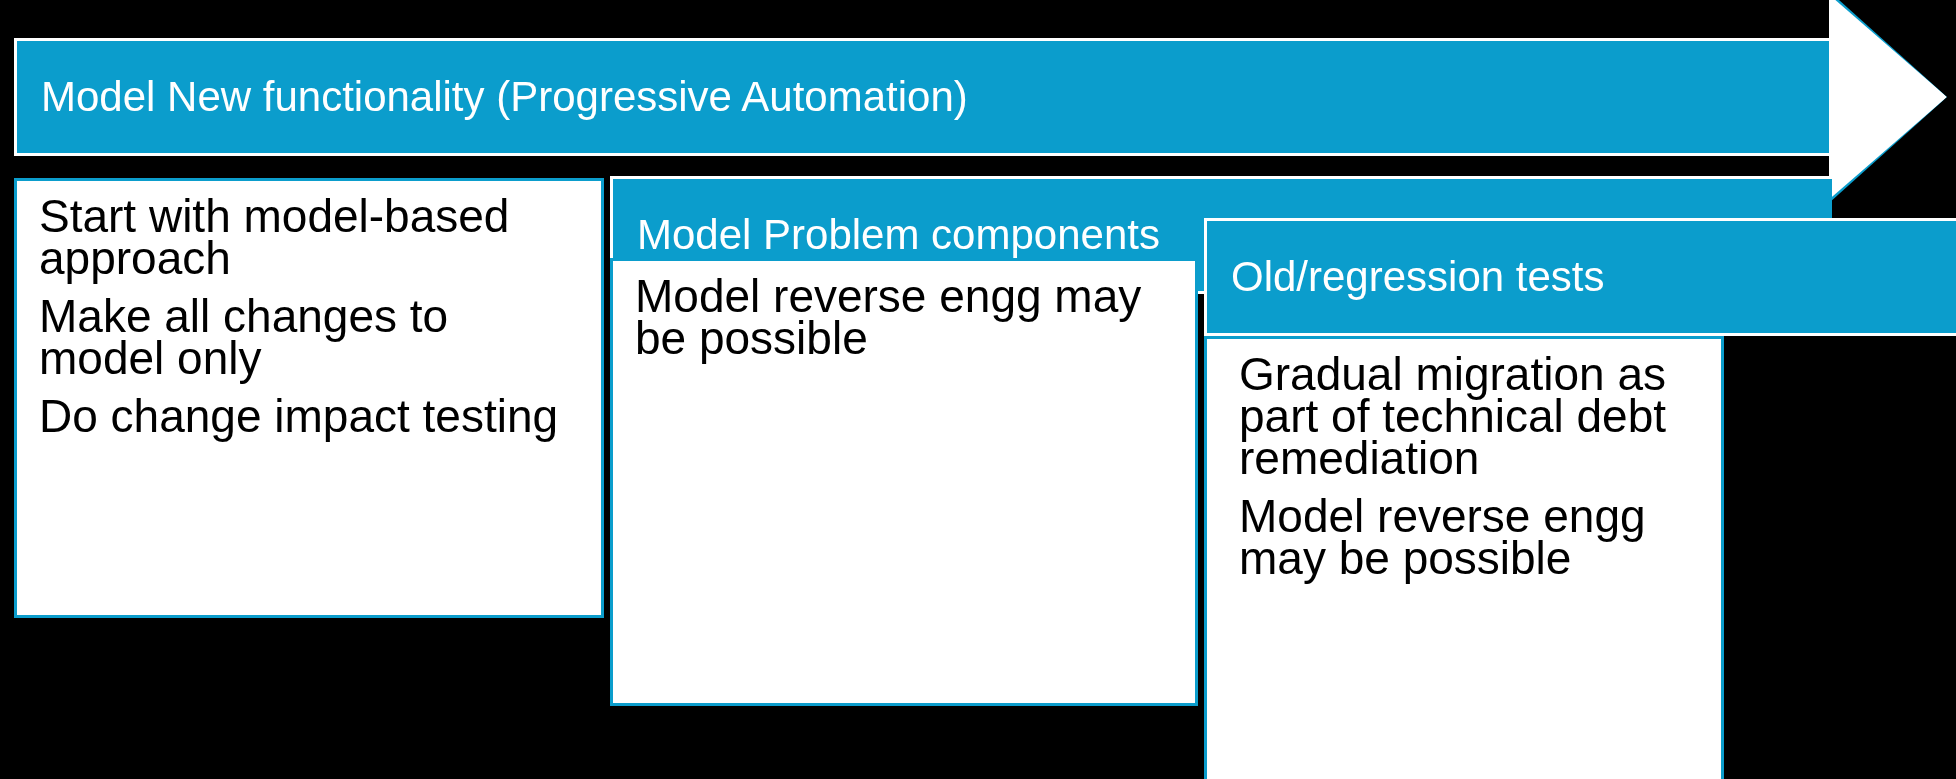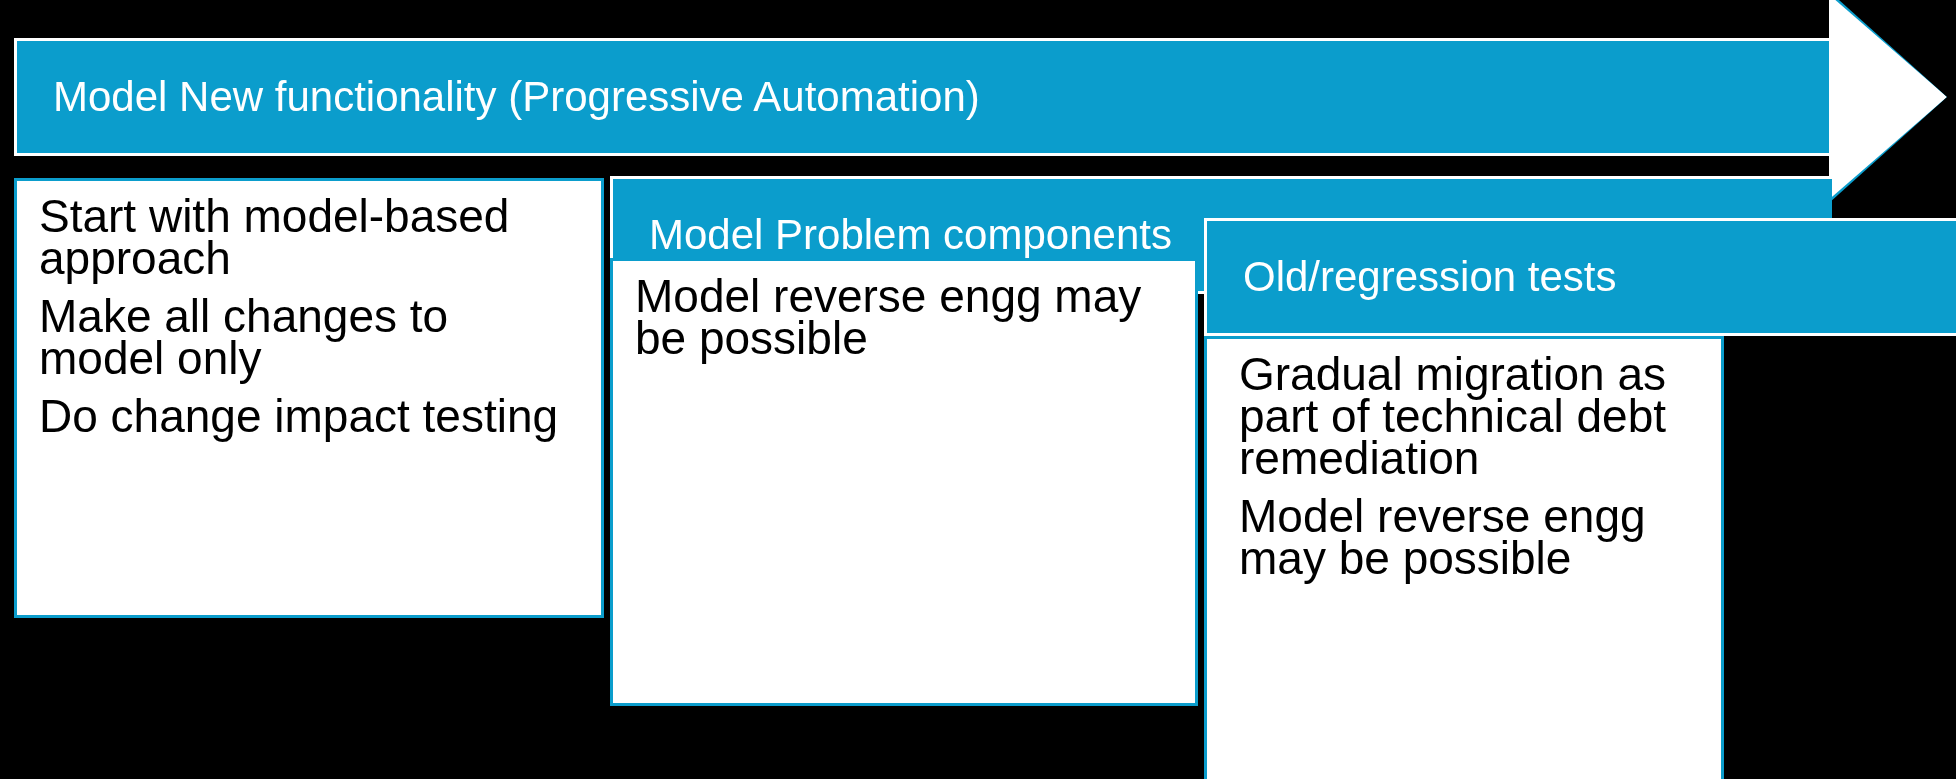--- a/index.html
+++ b/index.html
@@ -33,21 +33,20 @@
     position: absolute;
     left: 0;
     top: 0;
     bottom: 0;
     background: #0b9dcc;
     border: 3px solid #ffffff;
     border-right: none;
     box-sizing: border-box;
     display: flex;
     align-items: center;
-    padding-left: 12px;
   }
   .arrow .arrow-head {
     position: absolute;
     top: -47px;
     bottom: -47px;
     width: 118px;
     background: #0b9dcc;
     clip-path: polygon(0 0, 100% 50%, 0 100%);
     box-sizing: border-box;
   }

